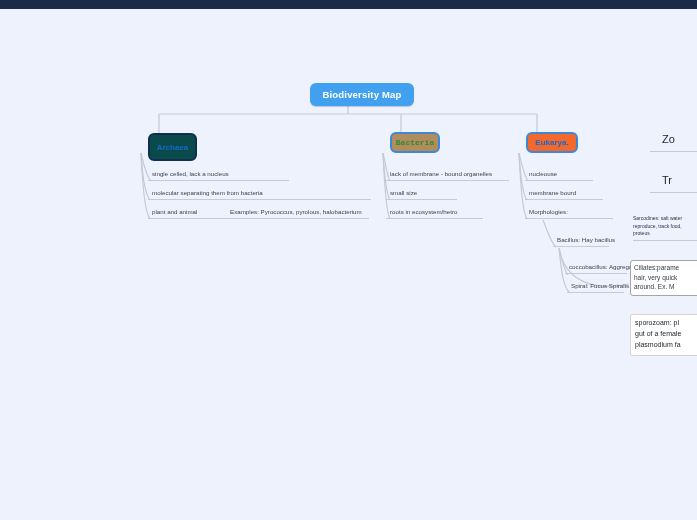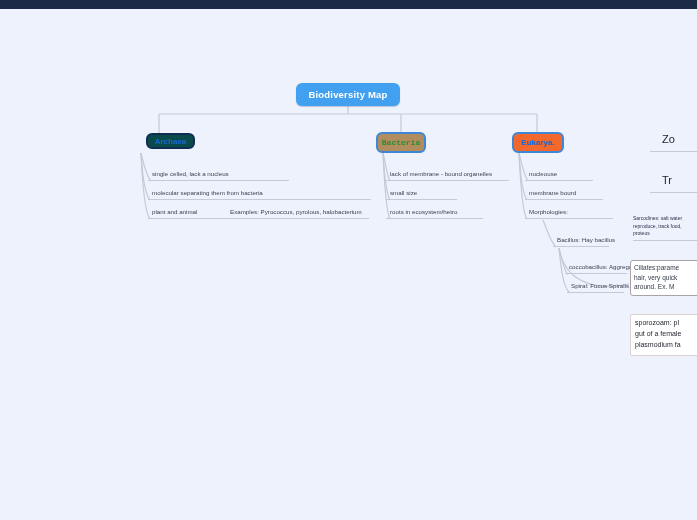--- a/index.html
+++ b/index.html
@@ -6,29 +6,29 @@
   body{
     width:697px;height:520px;overflow:hidden;position:relative;
     background:#eef2fc;
     font-family:"Liberation Sans", sans-serif;
   }
   #topbar{position:absolute;left:0;top:0;width:697px;height:9px;background:#1b2a47;}
   #connectors{position:absolute;left:0;top:0;width:697px;height:520px;pointer-events:none;}
 
   .node{
     position:absolute;display:flex;align-items:center;justify-content:center;
-    border-radius:6px;font-weight:bold;box-sizing:border-box;cursor:pointer;
+    border-radius:6px;font-weight:bold;box-sizing:border-box;cursor:pointer;margin-left:14px;
   }
   #root-node{
     left:296px;top:83px;width:104px;height:23px;
     background:#41a1f0;color:#ffffff;font-size:9.5px;letter-spacing:.2px;
     box-shadow:0 1px 1px rgba(30,60,120,.25);
   }
   #archaea-node{
-    left:146px;top:133px;width:49px;height:16px;
+    left:134px;top:133px;width:49px;height:28px;
     background:#0b4a4a;border:2px solid #0e2f52;color:#1767d2;font-size:8px;
   }
   #bacteria-node{
     left:376px;top:132px;width:50px;height:21px;
     background:#b18c5d;border:2px solid #3e87d6;color:#2f8b33;font-size:8px;font-family:Liberation Mono, monospace;
   }
   #eukarya-node{
     left:512px;top:132px;width:52px;height:21px;
     background:#f3682c;border:2px solid #3e87d6;color:#1767d2;font-size:8px;
   }

